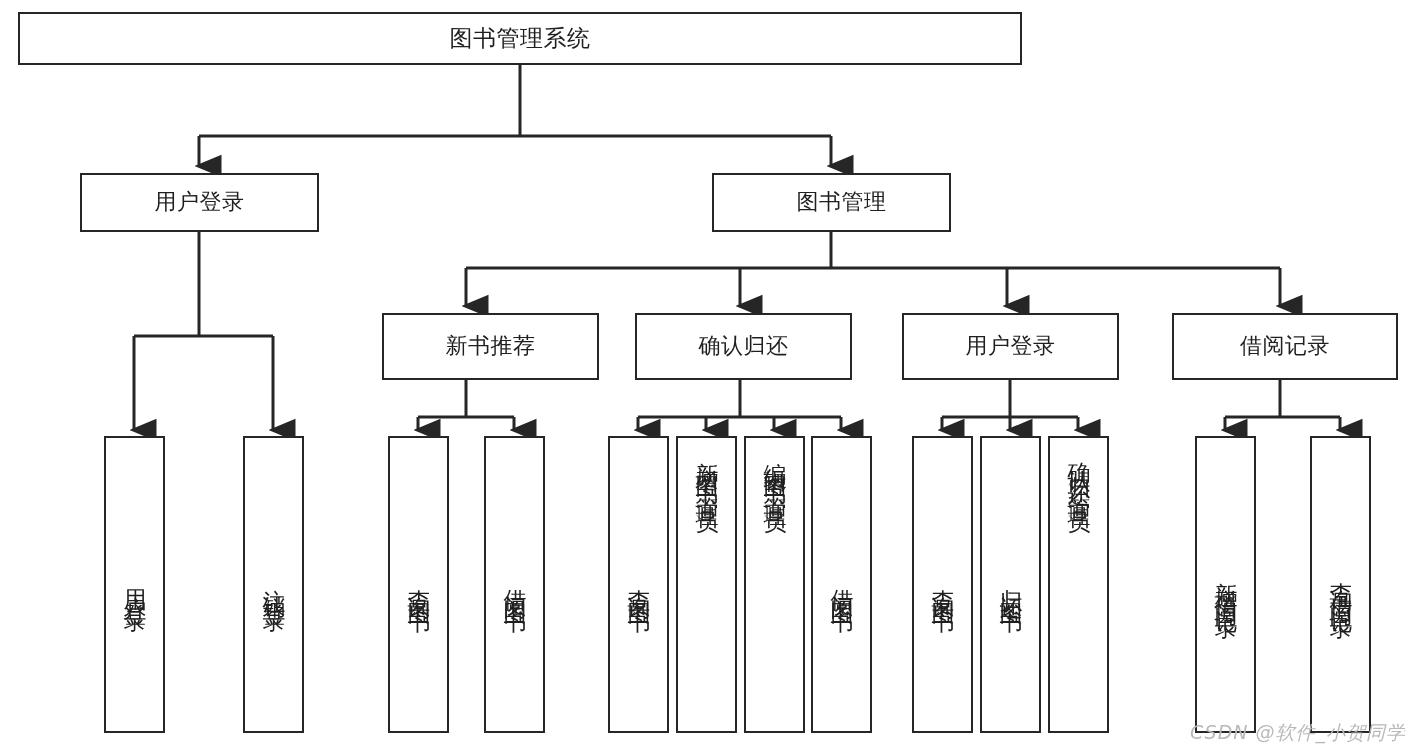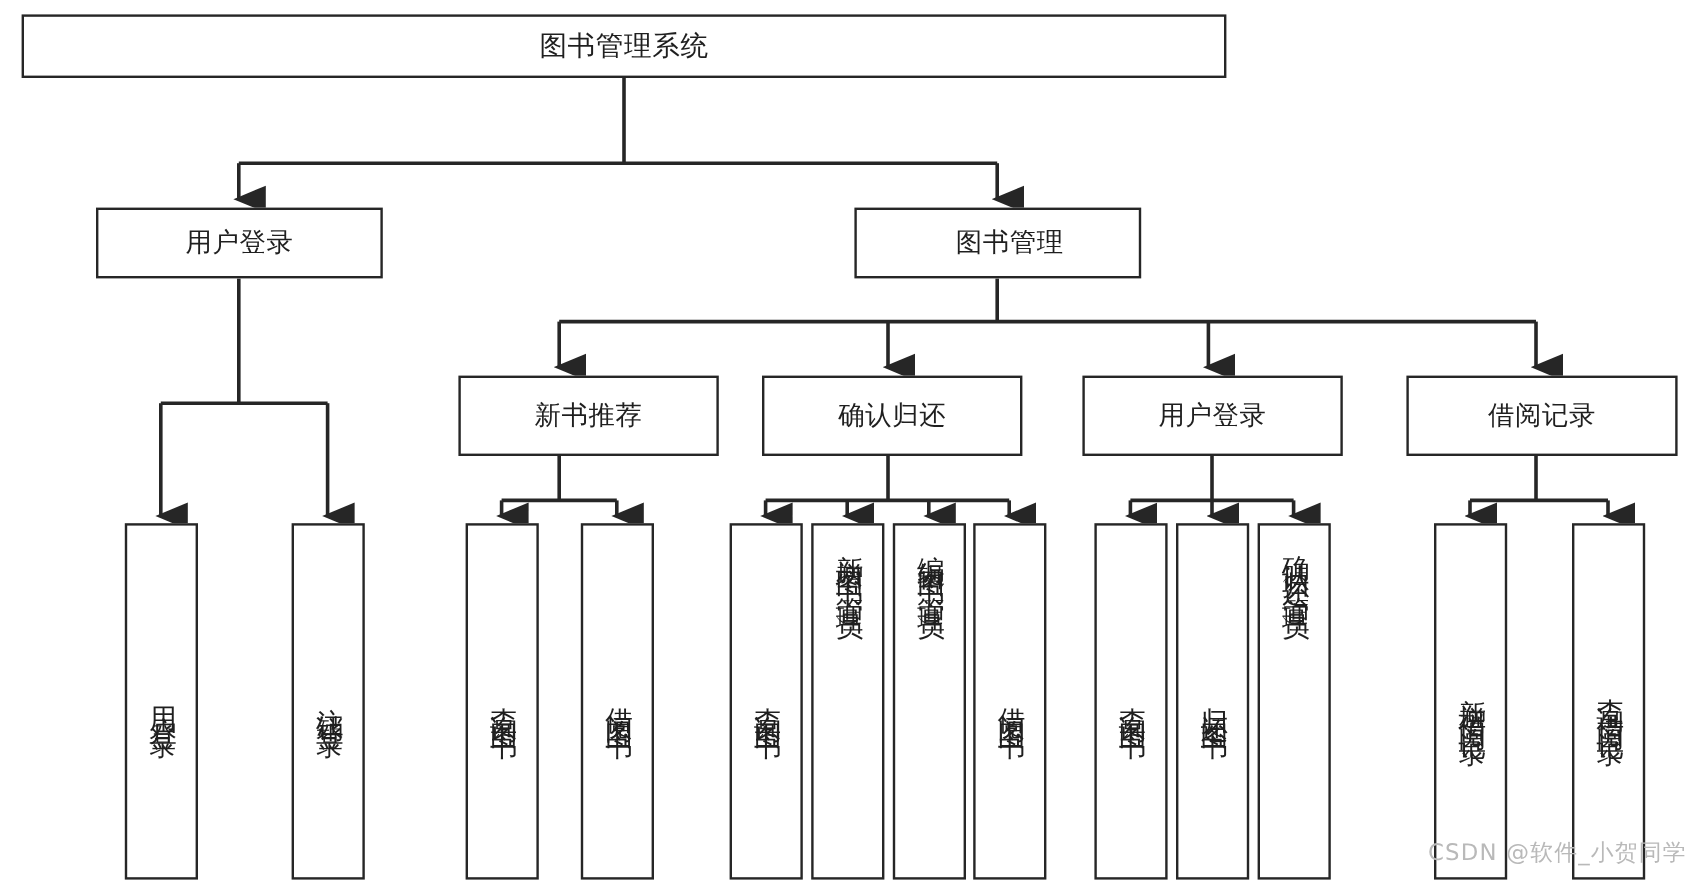--- a/index.html
+++ b/index.html
@@ -140,15 +140,15 @@
   <div class="node v top" style="left:744px;top:436px;width:61px;height:297px;">编辑图书（管理员）</div>
   <div class="node v" style="left:811px;top:436px;width:61px;height:297px;">借阅图书</div>
 
   <div class="node v" style="left:912px;top:436px;width:61px;height:297px;">查询图书</div>
   <div class="node v" style="left:980px;top:436px;width:61px;height:297px;">归还图书</div>
   <div class="node v top" style="left:1048px;top:436px;width:61px;height:297px;">确认归还（管理员）</div>
 
   <div class="node v" style="left:1195px;top:436px;width:61px;height:297px;">新增借阅记录</div>
   <div class="node v" style="left:1310px;top:436px;width:61px;height:297px;">查询借阅记录</div>
 
-  <div class="watermark" style="left:1190px;top:698px;">CSDN @软件_小贺同学</div>
+  <div class="watermark" style="left:1190px;top:720px;font-style:italic;">CSDN @软件_小贺同学</div>
 
 </div>
 
 </body></html>

